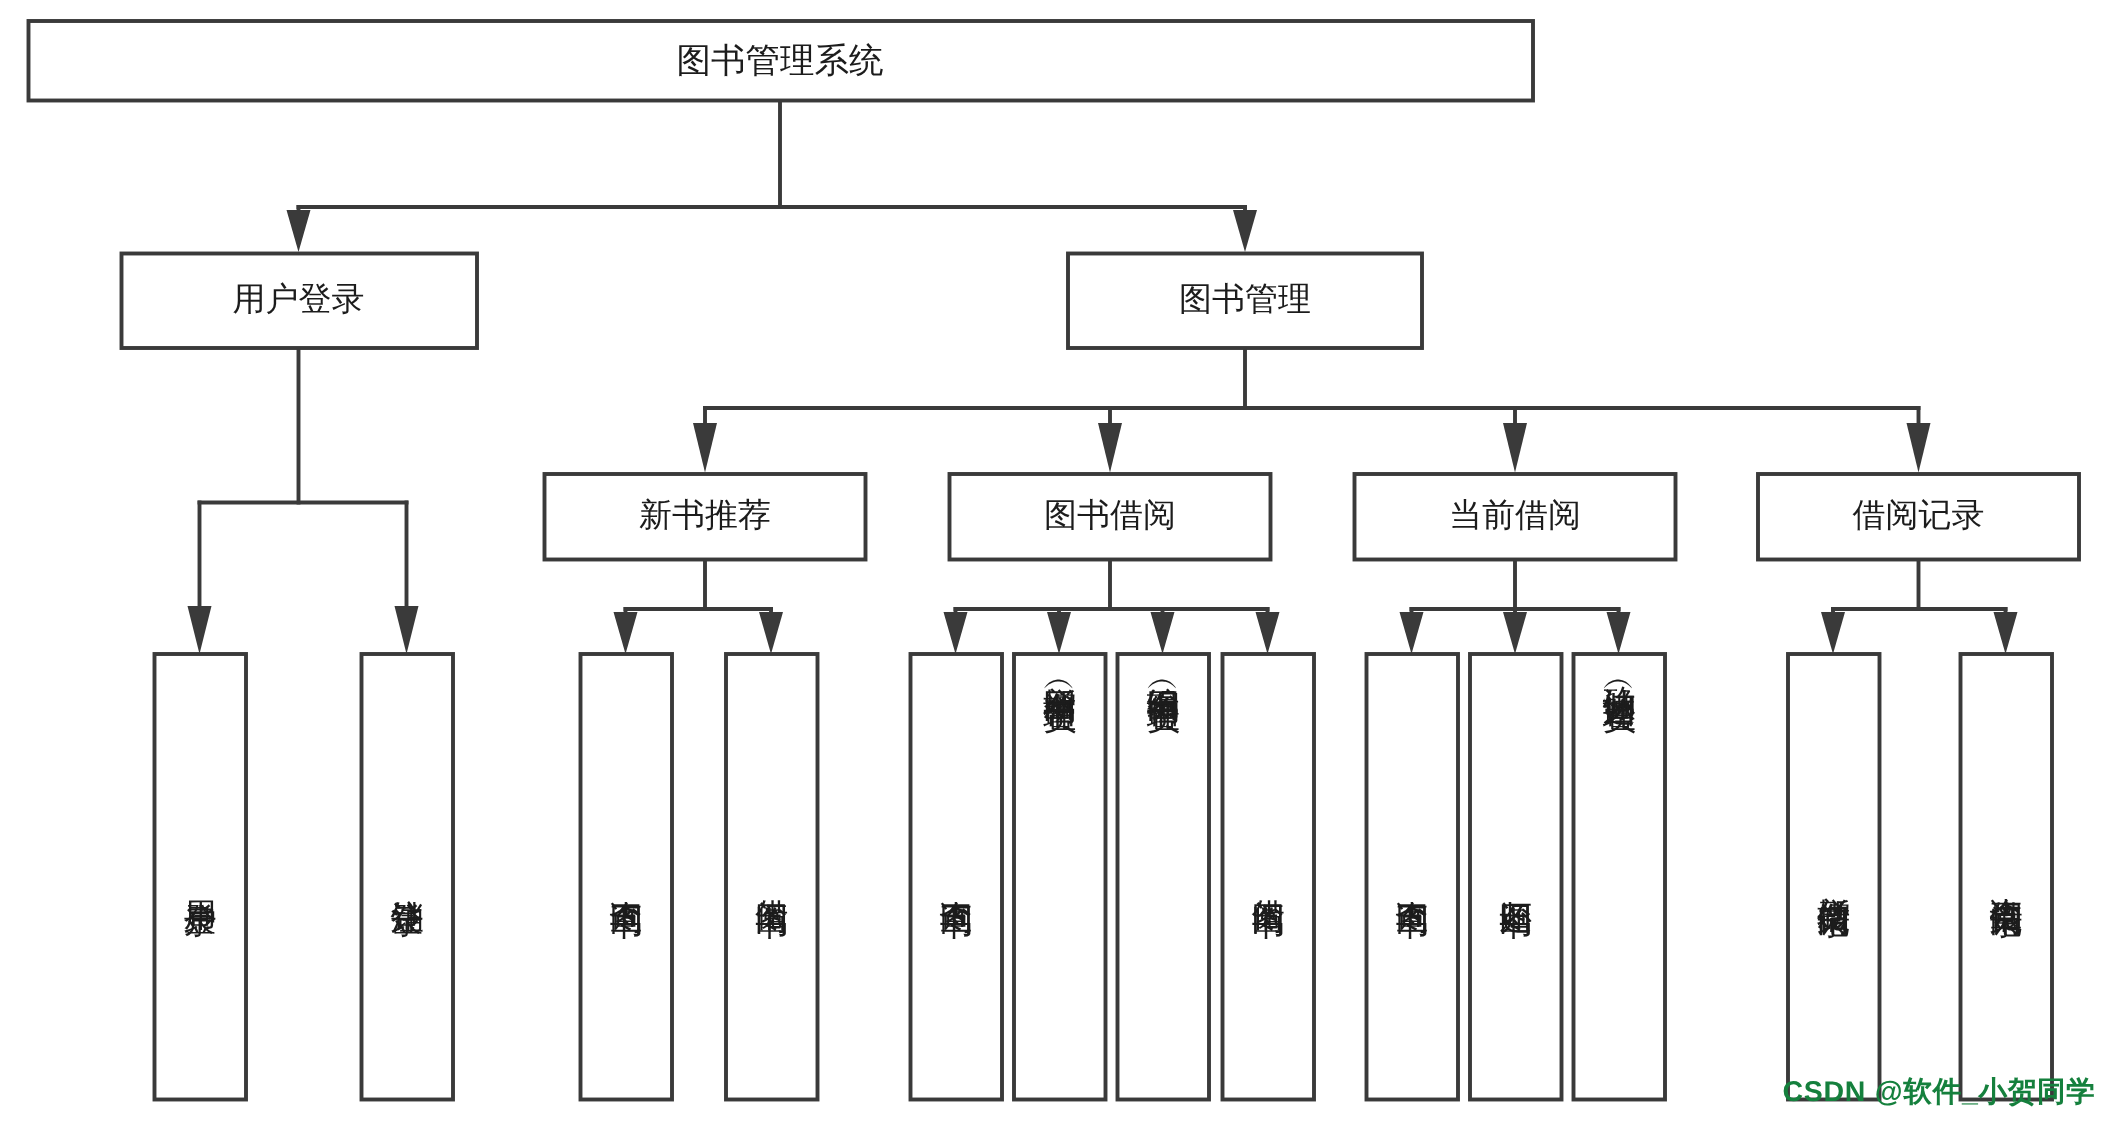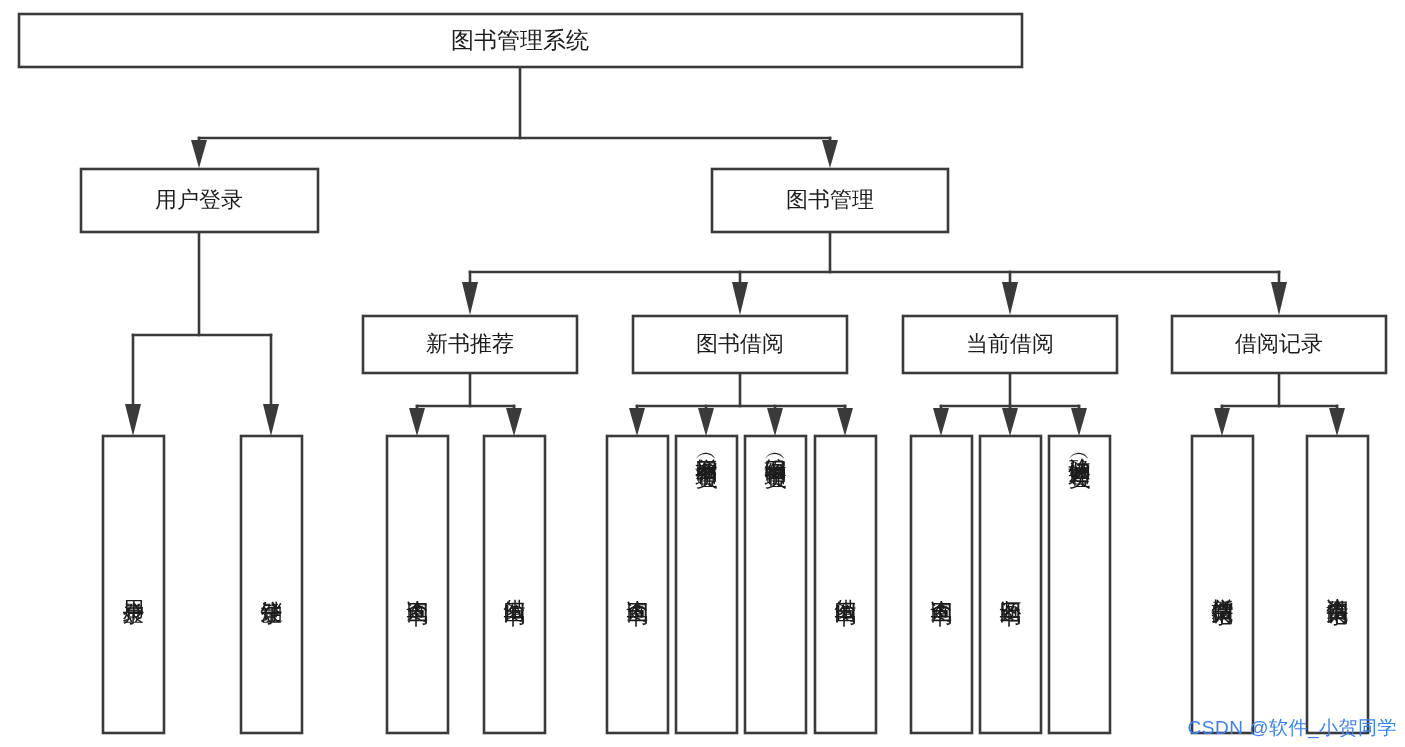--- a/index.html
+++ b/index.html
@@ -73,23 +73,24 @@
     color: #1c1c1c;
     white-space: nowrap;
     text-align: center;
   }
   .watermark {
     position: absolute;
     right: 8px;
     bottom: 6px;
     font-family: "Liberation Sans", "DejaVu Sans", sans-serif;
     font-size: 19px;
-    color: #3b82f6;
+    color: #15803d;
     white-space: nowrap;
     letter-spacing: 0.5px;
+    font-weight: bold;
   }
 </style>
 </head>
 <body>
 
 <div id="diagram-root">
 
   <svg class="diagram-canvas" viewBox="0 0 1405 747" xmlns="http://www.w3.org/2000/svg">
 
     <g>

